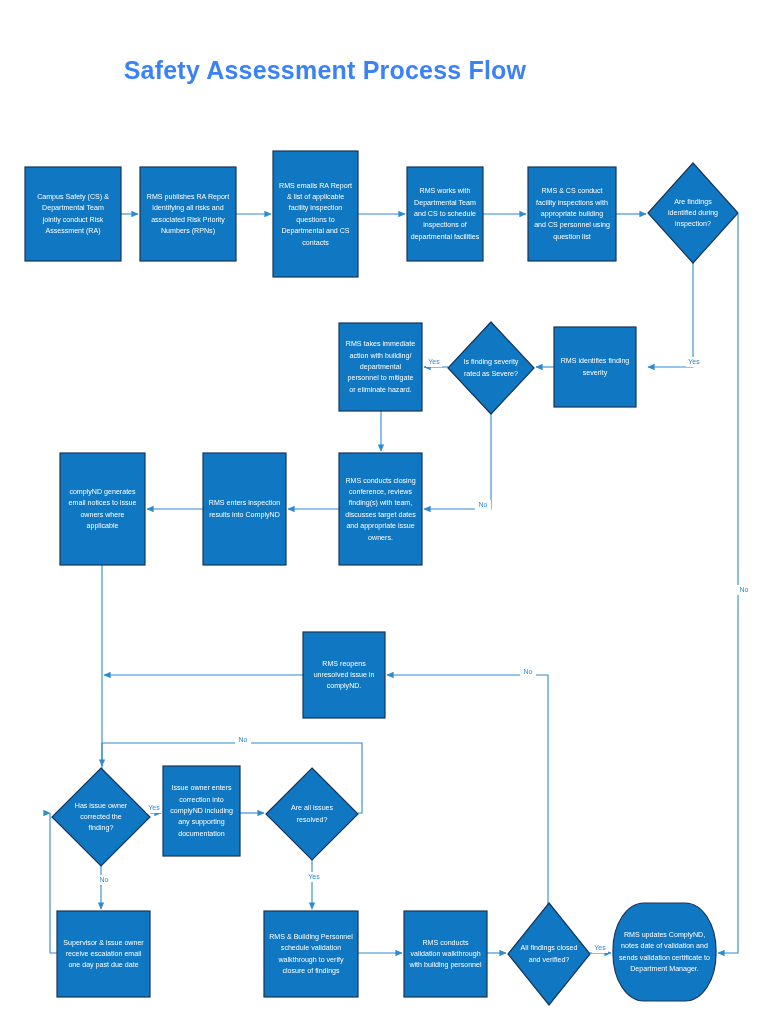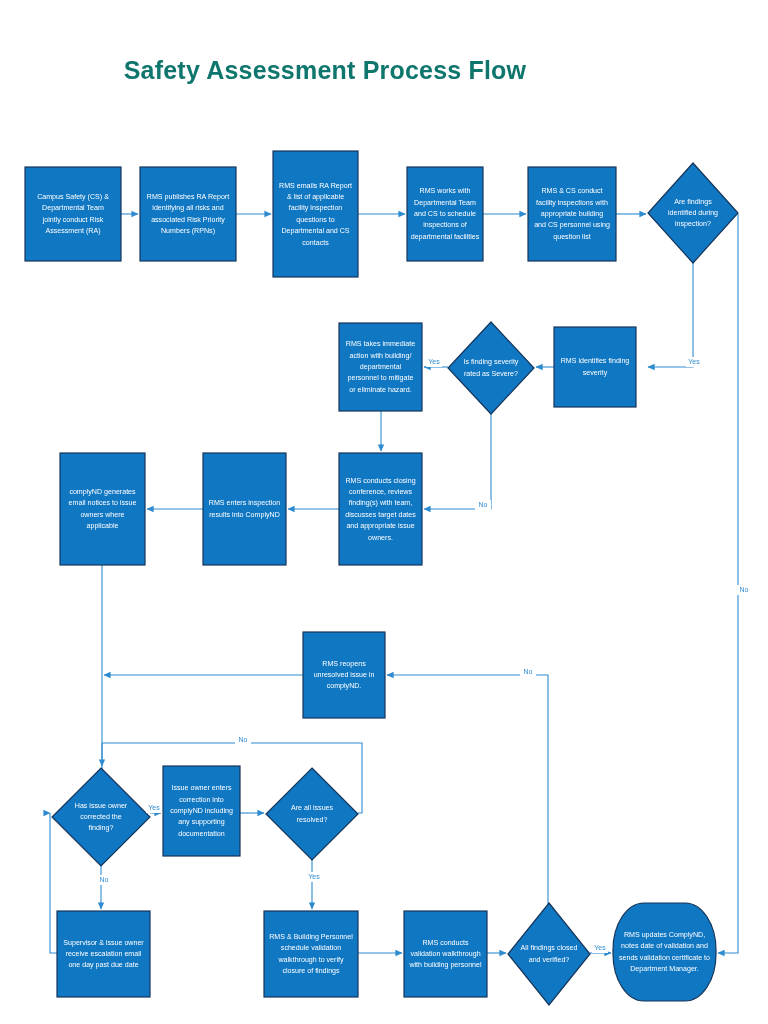--- a/index.html
+++ b/index.html
@@ -5,21 +5,21 @@
   html,body{margin:0;padding:0;background:#ffffff;}
   body{
     width:768px;height:1024px;
     font-family:"Liberation Sans", sans-serif;
     overflow:hidden;
   }
   #page{position:relative;width:768px;height:1024px;background:#fff;}
   #title{
     position:absolute;top:56px;left:0;width:650px;
     text-align:center;
-    color:#0f766e;
+    color:#3b82f6;
     font-weight:bold;
     font-size:25px;
     letter-spacing:0.2px;
     font-family:"Liberation Sans", sans-serif;
   }
   svg#flow{position:absolute;top:0;left:0;width:768px;height:1024px;}
   .shape-fill{fill:#1077C3;stroke:#16355A;stroke-width:1.2;}
   .node-text{
     fill:#ffffff;
     font-size:7.1px;

